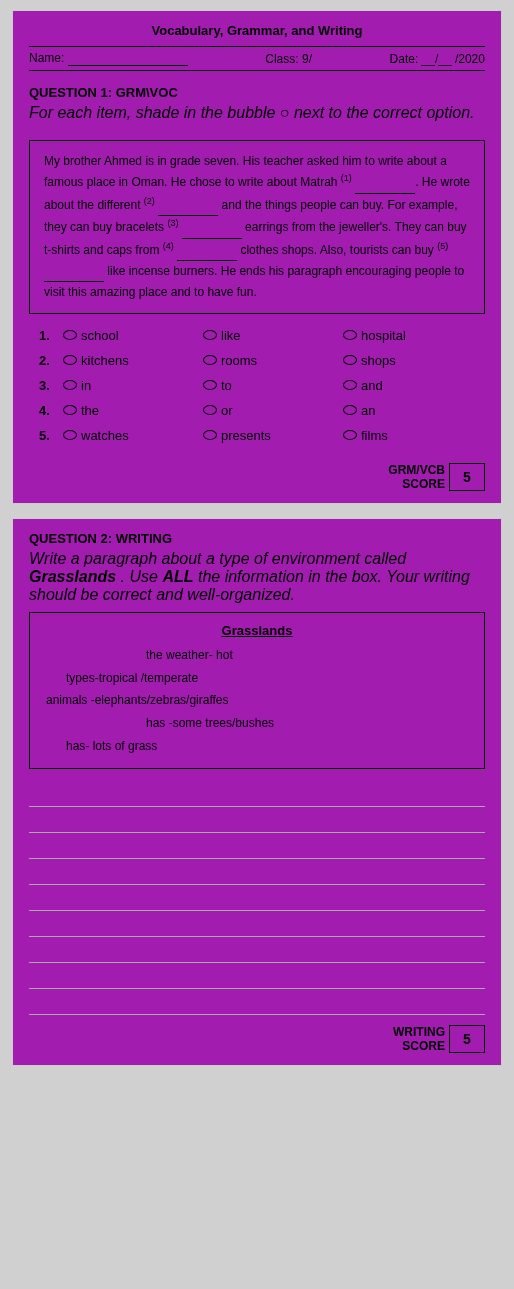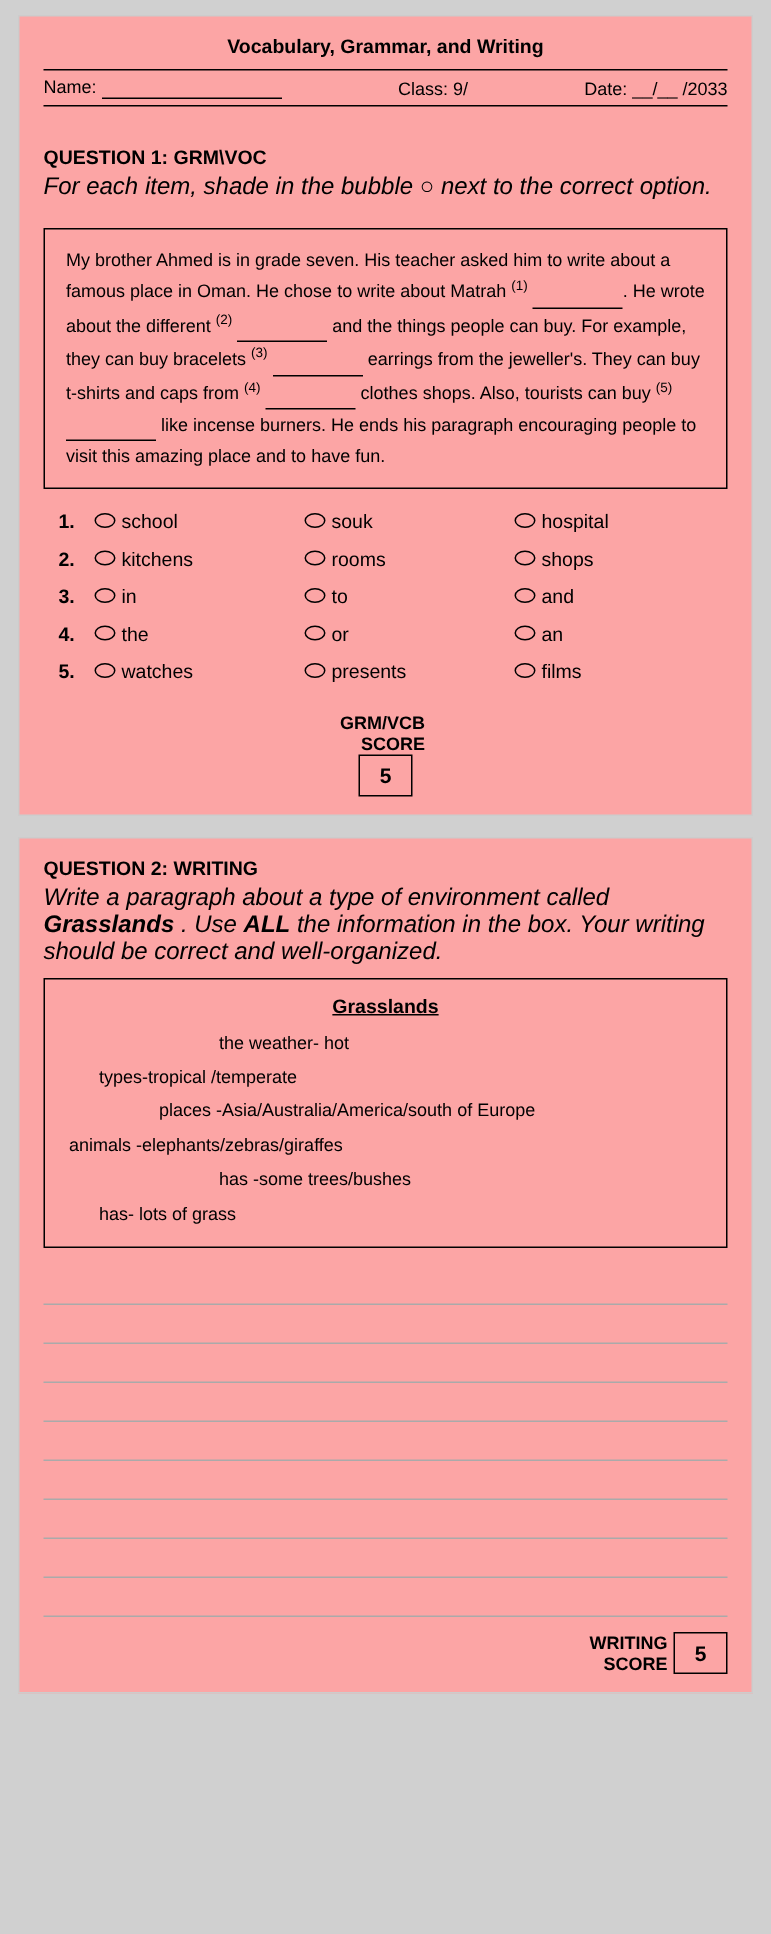--- a/index.html
+++ b/index.html
@@ -7,40 +7,40 @@
       font-family: Arial, sans-serif;
       font-size: 13px;
       background: #d0d0d0;
       display: flex;
       flex-direction: column;
       align-items: center;
       padding: 10px 0;
       width: 514px;
     }
     .page {
-      background: #fca5a5;
+      background: #a21caf;
       width: 490px;
       padding: 12px 16px;
       margin-bottom: 14px;
       border: 1px solid #ccc;
     }
     .page-header {
       text-align: center;
       font-size: 13px;
       font-weight: bold;
       margin-bottom: 8px;
     }
     .name-class-date {
       display: flex;
       align-items: center;
       justify-content: space-between;
       border-top: 1px solid #000;
       border-bottom: 1px solid #000;
       padding: 4px 0;
-      margin-bottom: 26px;
+      margin-bottom: 14px;
     }
     .name-class-date span {
       font-size: 12px;
     }
     .underline-field {
       display: inline-block;
       border-bottom: 1px solid #000;
       min-width: 120px;
     }
     .question-header {
@@ -99,21 +99,20 @@
       border: 1.5px solid #000;
       border-radius: 50%;
       background: transparent;
       flex-shrink: 0;
     }
     .score-box {
       display: flex;
       justify-content: flex-end;
       align-items: center;
       margin-top: 20px;
-      flex-direction: column;
     }
     .score-label {
       font-size: 12px;
       font-weight: bold;
       text-align: right;
       margin-right: 4px;
     }
     .score-value {
       border: 1px solid #000;
       width: 36px;
@@ -166,21 +165,21 @@
 
 <div class="page">
   <div class="page-header">Vocabulary, Grammar, and Writing</div>
 
   <div class="name-class-date">
     <span>
       <span>Name:</span>
       <span class="underline-field">&nbsp;&nbsp;&nbsp;&nbsp;&nbsp;&nbsp;&nbsp;&nbsp;&nbsp;&nbsp;&nbsp;&nbsp;&nbsp;&nbsp;&nbsp;&nbsp;&nbsp;&nbsp;&nbsp;&nbsp;</span>
     </span>
     <span>Class: 9/</span>
-    <span>Date: __/__ /2033</span>
+    <span>Date: __/__ /2020</span>
   </div>
 
   <div class="question-header">QUESTION 1: GRM\VOC</div>
   <div class="question-instruction">For each item, shade in the bubble ○ next to the correct option.</div>
 
   <div class="text-box">
     <p>
       My brother Ahmed is in grade seven. His teacher asked him to write about a famous place in Oman. He chose to write about Matrah <sup>(1)</sup> <span class="blank">&nbsp;&nbsp;&nbsp;&nbsp;&nbsp;&nbsp;&nbsp;&nbsp;</span>. He wrote about the different <sup>(2)</sup> <span class="blank">&nbsp;&nbsp;&nbsp;&nbsp;&nbsp;&nbsp;&nbsp;&nbsp;</span> and the things people can buy. For example, they can buy bracelets <sup>(3)</sup> <span class="blank">&nbsp;&nbsp;&nbsp;&nbsp;&nbsp;&nbsp;&nbsp;&nbsp;</span> earrings from the jeweller's. They can buy t-shirts and caps from <sup>(4)</sup> <span class="blank">&nbsp;&nbsp;&nbsp;&nbsp;&nbsp;&nbsp;&nbsp;&nbsp;</span> clothes shops. Also, tourists can buy <sup>(5)</sup> <span class="blank">&nbsp;&nbsp;&nbsp;&nbsp;&nbsp;&nbsp;&nbsp;&nbsp;</span> like incense burners. He ends his paragraph encouraging people to visit this amazing place and to have fun.
     </p>
   </div>
@@ -188,21 +187,21 @@
   <div class="options-grid">
 
     <div class="option-row">
       <span class="option-number">1.</span>
       <div class="option-item">
         <span class="bubble"></span>
         <span>school</span>
       </div>
       <div class="option-item">
         <span class="bubble"></span>
-        <span>souk</span>
+        <span>like</span>
       </div>
       <div class="option-item">
         <span class="bubble"></span>
         <span>hospital</span>
       </div>
     </div>
 
     <div class="option-row">
       <span class="option-number">2.</span>
       <div class="option-item">
@@ -280,21 +279,20 @@
 <div class="page">
   <div class="question-header">QUESTION 2: WRITING</div>
   <div class="question-instruction">
     Write a paragraph about a type of environment called <strong><em>Grasslands</em></strong> . Use <strong><em>ALL</em></strong> the information in the box. Your writing should be correct and well-organized.
   </div>
 
   <div class="info-box">
     <div class="info-box-title">Grasslands</div>
     <div class="info-box-line indent3">the weather- hot</div>
     <div class="info-box-line indent1">types-tropical /temperate</div>
-    <div class="info-box-line indent2">places -Asia/Australia/America/south of Europe</div>
     <div class="info-box-line">animals -elephants/zebras/giraffes</div>
     <div class="info-box-line indent3">has -some trees/bushes</div>
     <div class="info-box-line indent1">has- lots of grass</div>
   </div>
 
   <div class="writing-lines">
     <div class="writing-line"></div>
     <div class="writing-line"></div>
     <div class="writing-line"></div>
     <div class="writing-line"></div>

